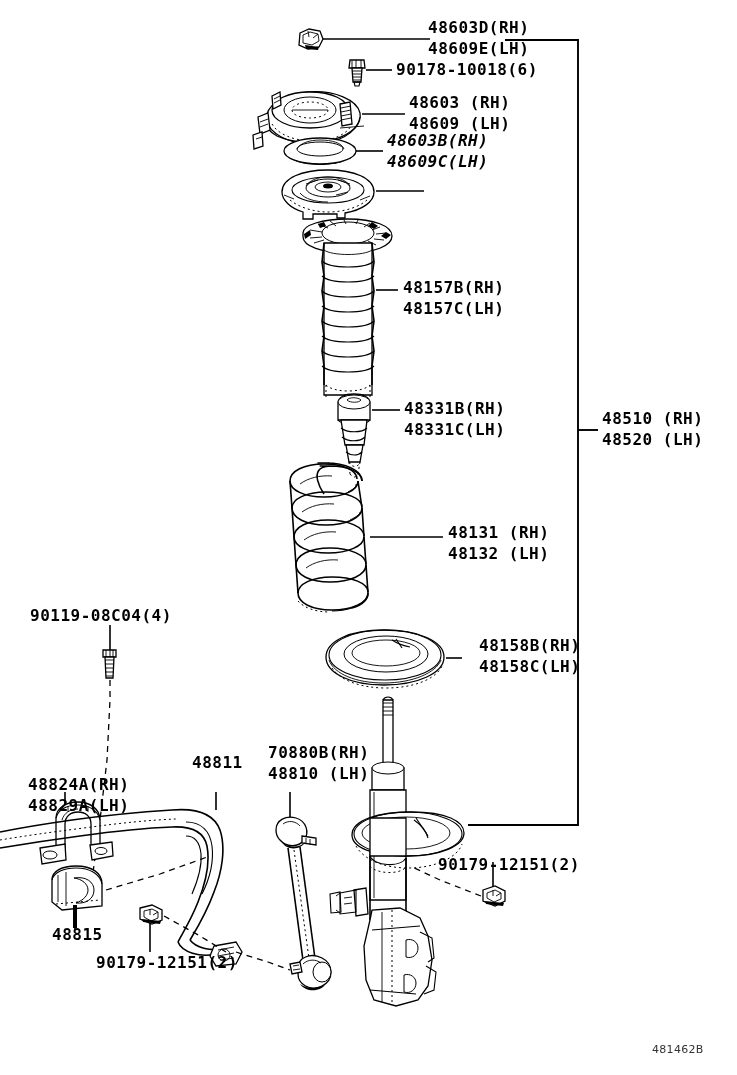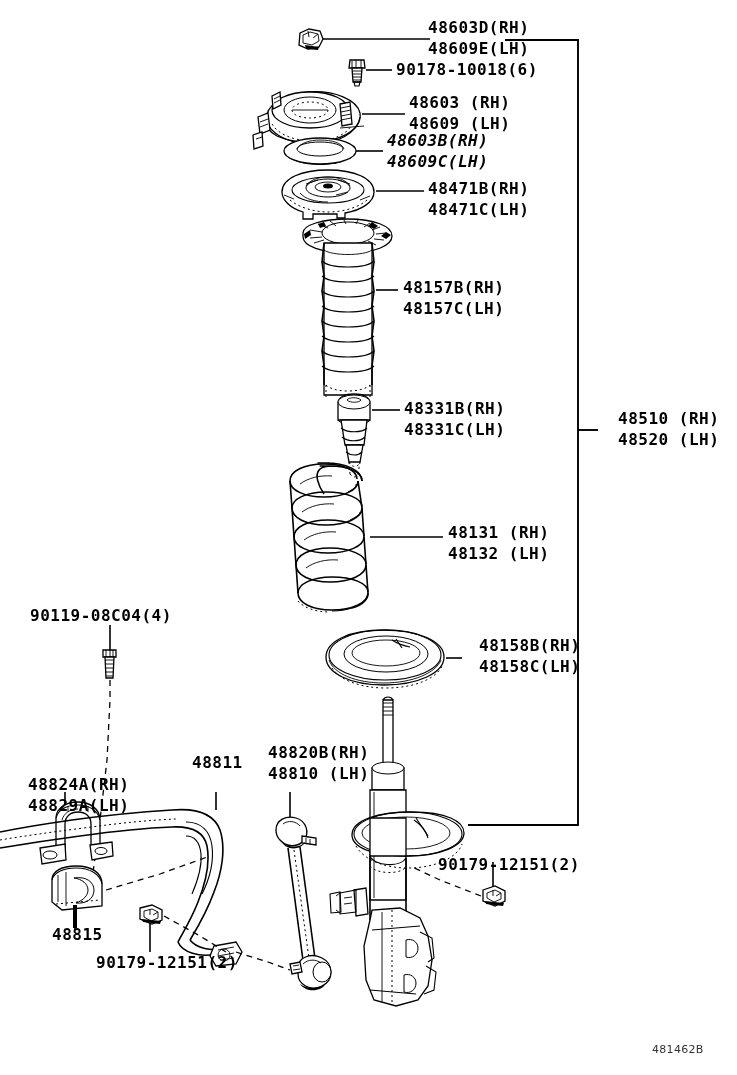--- a/index.html
+++ b/index.html
@@ -377,41 +377,40 @@
   </svg>
 
   <div class="label two-line" style="left:428px; top:17px;"><span>48603D(RH)</span><br><span>48609E(LH)</span></div>
 
   <div class="label" style="left:396px; top:60px;"><span>90178-10018(6)</span></div>
 
   <div class="label two-line" style="left:409px; top:92px;"><span>48603 (RH)</span><br><span>48609 (LH)</span></div>
 
   <div class="label two-line" style="left:387px; top:130px;font-style:italic;"><span>48603B(RH)</span><br><span>48609C(LH)</span></div>
 
-  <div class="label two-line" style="left:428px; top:178px;"><span>48471B(RH)</span><br><span>48471C(LH)</span></div>
 
   <div class="label two-line" style="left:403px; top:277px;"><span>48157B(RH)</span><br><span>48157C(LH)</span></div>
 
   <div class="label two-line" style="left:404px; top:398px;"><span>48331B(RH)</span><br><span>48331C(LH)</span></div>
 
   <div class="label two-line" style="left:448px; top:522px;"><span>48131 (RH)</span><br><span>48132 (LH)</span></div>
 
   <div class="label two-line" style="left:465px; top:635px;margin-left:14px;"><span>48158B(RH)</span><br><span>48158C(LH)</span></div>
 
-  <div class="label two-line" style="left:602px; top:408px;margin-left:16px;"><span>48510 (RH)</span><br><span>48520 (LH)</span></div>
+  <div class="label two-line" style="left:602px; top:408px;"><span>48510 (RH)</span><br><span>48520 (LH)</span></div>
 
   <div class="label" style="left:30px; top:606px;"><span>90119-08C04(4)</span></div>
 
   <div class="label two-line" style="left:28px; top:742px;margin-top:32px;"><span>48824A(RH)</span><br><span>48829A(LH)</span></div>
 
   <div class="label" style="left:192px; top:753px;"><span>48811</span></div>
 
   <div class="label" style="left:52px; top:925px;"><span>48815</span></div>
 
-  <div class="label two-line" style="left:268px; top:742px;"><span>48820B(RH)</span><br><span>48810 (LH)</span></div>
+  <div class="label two-line" style="left:268px; top:742px;"><span>70880B(RH)</span><br><span>48810 (LH)</span></div>
 
   <div class="label" style="left:96px; top:953px;"><span>90179-12151(2)</span></div>
 
   <div class="label" style="left:438px; top:855px;"><span>90179-12151(2)</span></div>
 
   <div class="diagram-id" style="left:652px; top:1043px;">481462B</div>
 
 </div>
 
 </body></html>

